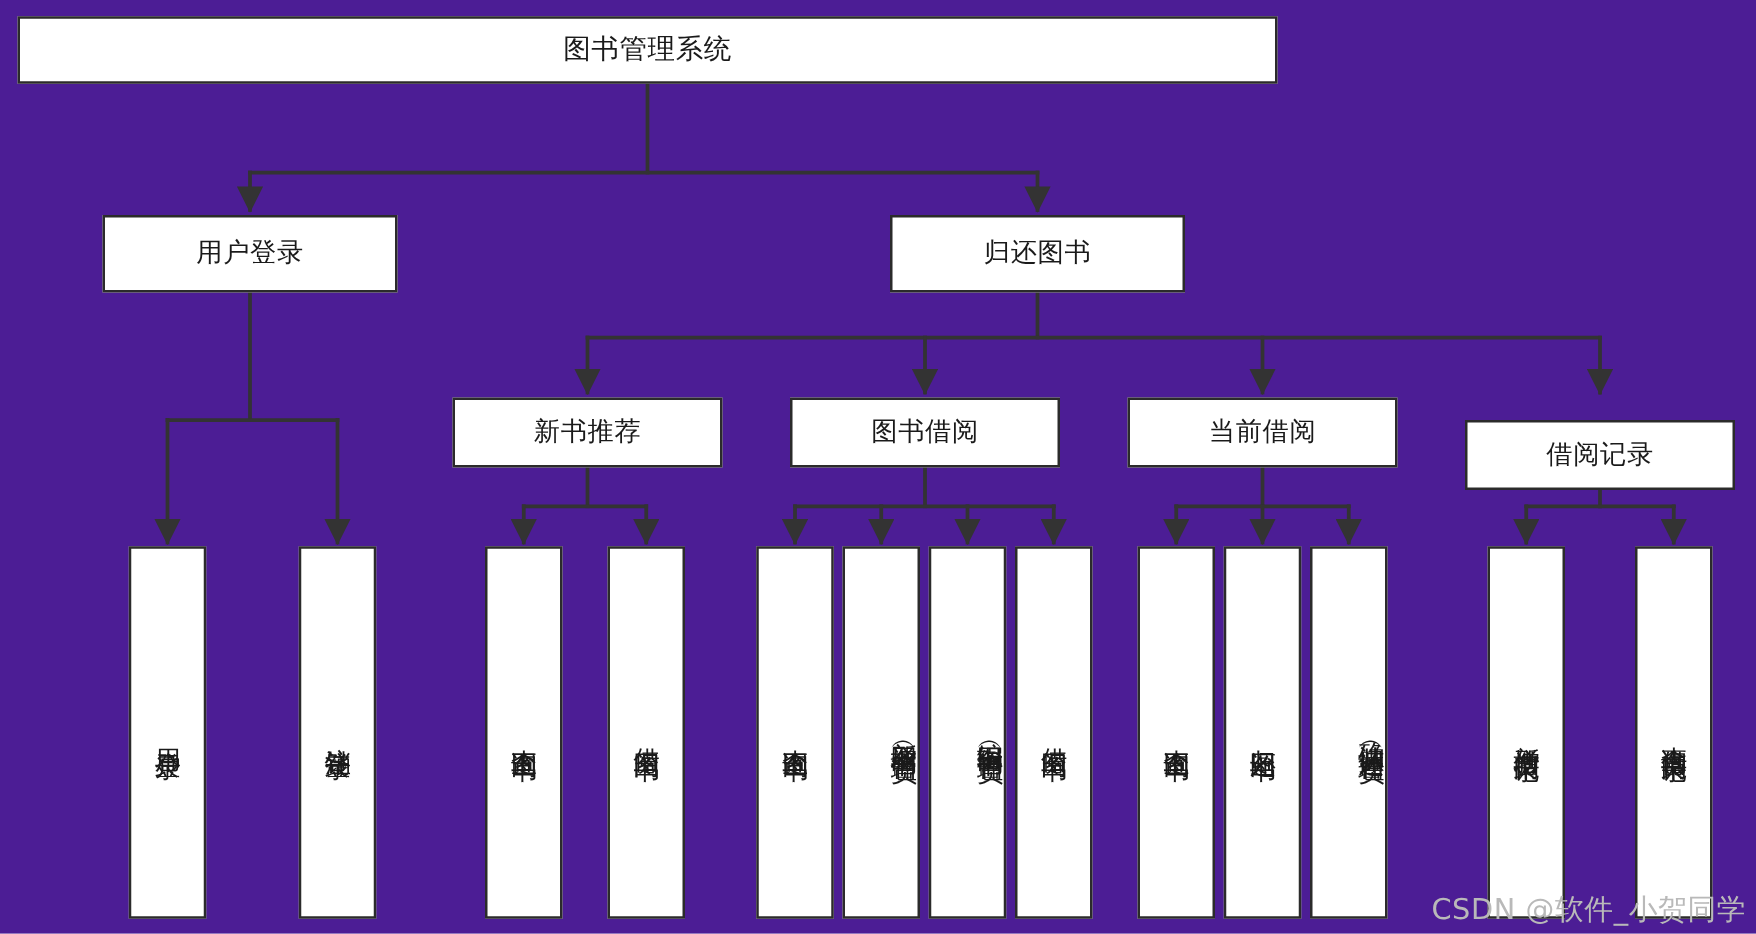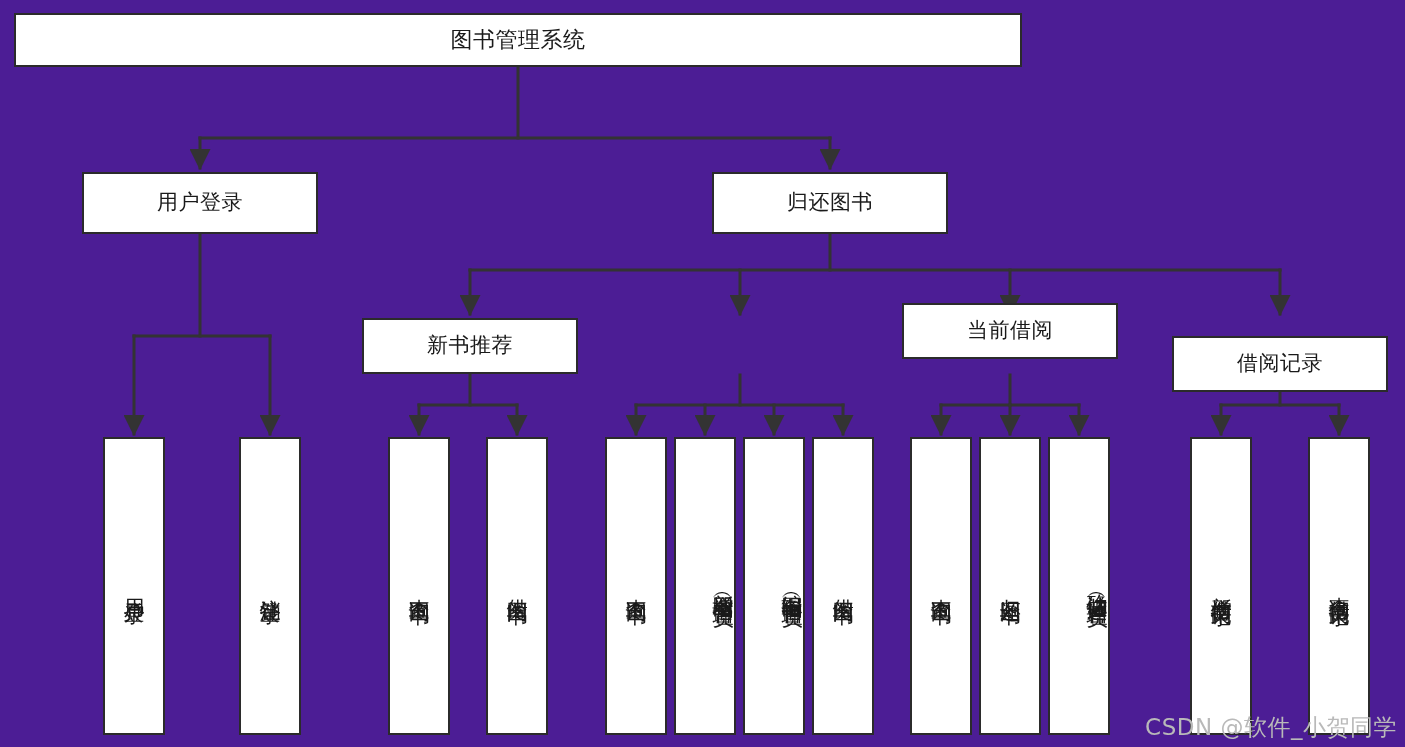--- a/index.html
+++ b/index.html
@@ -136,22 +136,25 @@
   </div>
 
   <div class="node horiz" style="left:712px; top:172px; width:236px; height:62px;">
     <span class="label">归还图书</span>
   </div>
 
   <div class="node horiz" style="left:362px; top:318px; width:216px; height:56px;">
     <span class="label">新书推荐</span>
   </div>
 
-
-  <div class="node horiz" style="left:902px; top:303px; width:216px; height:56px;">
+  <div class="node horiz" style="left:632px; top:318px; width:216px; height:56px;">
+    <span class="label">图书借阅</span>
+  </div>
+
+  <div class="node horiz" style="left:902px; top:318px; width:216px; height:56px;">
     <span class="label">当前借阅</span>
   </div>
 
   <div class="node horiz" style="left:1172px; top:320px; width:216px; height:56px;margin-top:16px;">
     <span class="label">借阅记录</span>
   </div>
 
   <div class="node vert" style="left:103px; top:437px; width:62px; height:298px;">
     <span class="label">用户登录</span>
   </div>

